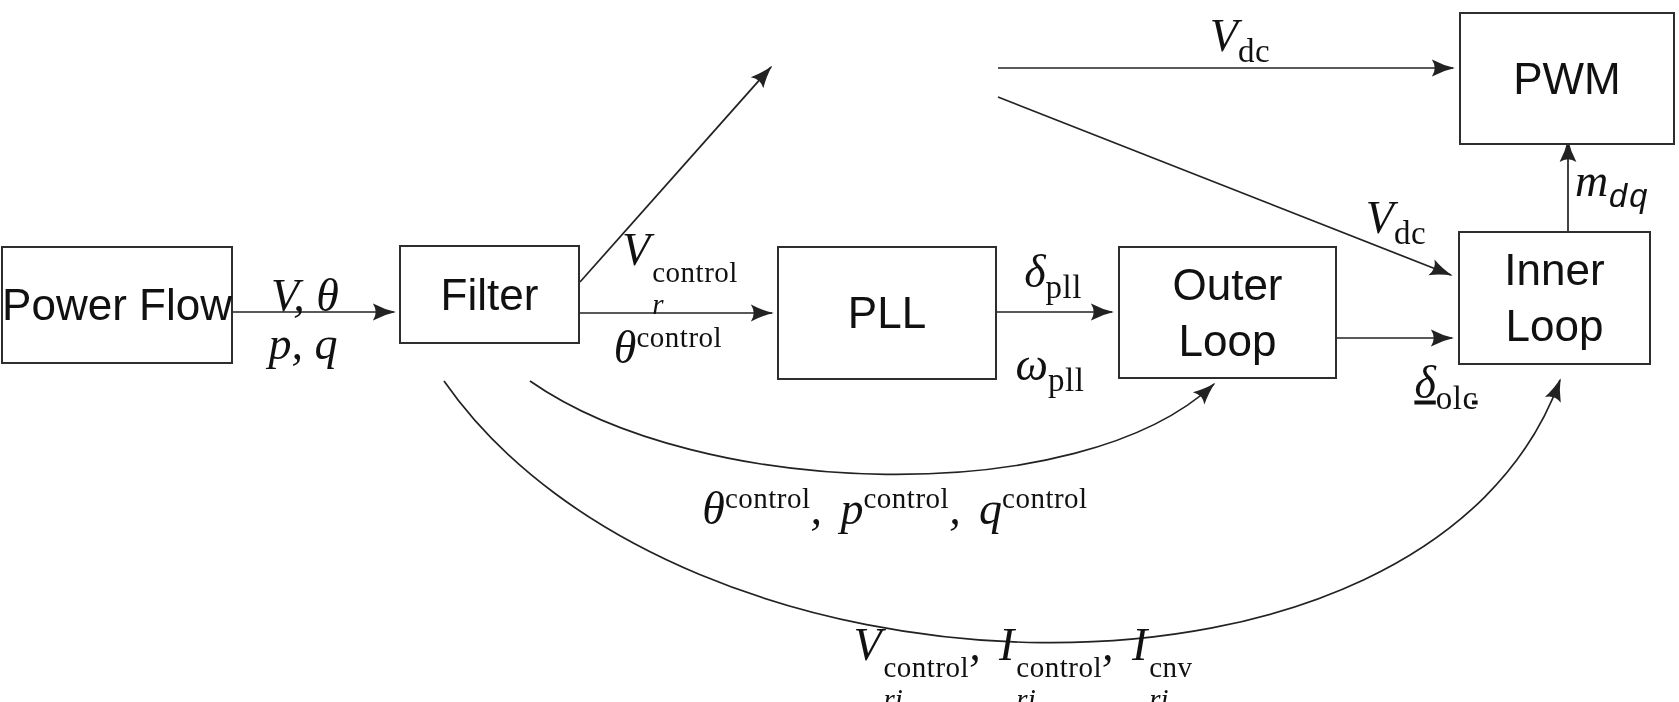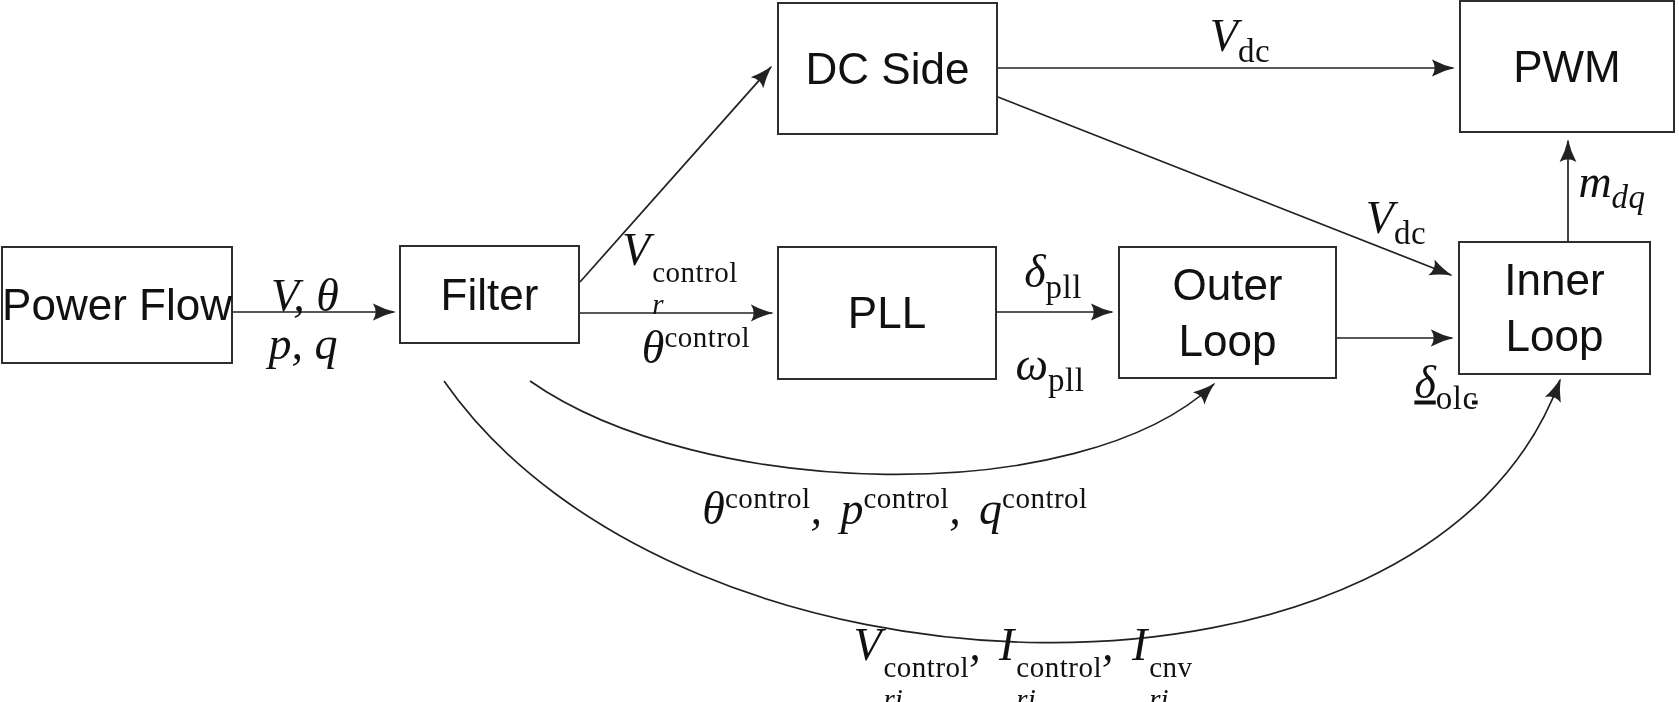--- a/index.html
+++ b/index.html
@@ -27,37 +27,37 @@
   .mlabel {
     position:absolute;
     transform:translate(-50%,-50%);
     font-family:"Liberation Serif", serif;
     font-style:italic;
     font-size:46px; color:#111111;
     white-space:nowrap; line-height:1;
   }
   .msup { font-size:29px; font-style:normal; vertical-align:16px; letter-spacing:0.5px; }
   .msub { font-size:33px; font-style:normal; vertical-align:-11px; letter-spacing:0.5px; }
-  .msub.it, .msup.it { font-style:italic; }
+  .msub.it, .msup.it { font-style:italic;font-family:Liberation Mono, monospace; }
   .mstack {
     display:inline-flex; flex-direction:column; align-items:flex-start;
     font-size:29px; line-height:1; vertical-align:-17px; margin-left:2px;
   }
   .mstack .t { font-style:normal; margin-bottom:3px; letter-spacing:0.5px; }
   .mstack .b { font-style:italic; }
   .sep { padding-right:0.15em; }
 
   
   #box-pfs    { left:1px;    top:246px; width:232px; height:118px; }
   #box-filter { left:399px;  top:245px; width:181px; height:99px; }
   #box-dc     { left:777px;  top:2px;   width:221px; height:133px; }
   #box-pll    { left:777px;  top:246px; width:220px; height:134px; }
   #box-outer  { left:1118px; top:246px; width:219px; height:133px; }
-  #box-inner  { left:1458px; top:241px; width:193px; height:134px; }
-  #box-pwm    { left:1459px; top:0;   width:216px; height:133px; }
+  #box-inner  { left:1458px; top:231px; width:193px; height:134px; }
+  #box-pwm    { left:1459px; top:12px;   width:216px; height:133px; }
 </style>
 </head>
 <body>
 
 <div id="diagram">
 
   <svg id="wires" viewBox="0 0 1679 702" xmlns="http://www.w3.org/2000/svg">
     <defs>
       <marker id="arr" viewBox="0 0 13 10" refX="11.5" refY="5" markerWidth="14" markerHeight="11" orient="auto-start-reverse">
         <path d="M0,0.4 Q6,3.6 12.5,5 Q6,6.4 0,9.6 Q3,5 0,0.4 Z" fill="#222222"></path>
@@ -76,23 +76,20 @@
       <path d="M444,381 C680,720 1430,740 1560,380" marker-end="url(#arr)"></path>
     </g>
   </svg>
 
   <div class="box" id="box-pfs">
     <span>Power Flow</span>
   </div>
   <div class="box" id="box-filter">
     <span>Filter</span>
   </div>
-  <div class="box" id="box-dc">
-    <span>DC Side</span>
-  </div>
   <div class="box" id="box-pll">
     <span>PLL</span>
   </div>
   <div class="box" id="box-outer">
     <span>Outer</span>
     <span>Loop</span>
   </div>
   <div class="box" id="box-inner">
     <span>Inner</span>
     <span>Loop</span>
@@ -108,21 +105,21 @@
     <span>p, q</span>
   </div>
 
 
   <div class="mlabel" style="left:680px; top:273px;">
     <span>V</span><span class="mstack">
         <span class="t">control</span>
         <span class="b">r</span>
       </span>
   </div>
-  <div class="mlabel" style="left:668px; top:347px;margin-left:28px;">
+  <div class="mlabel" style="left:668px; top:347px;">
     <span>θ</span><span class="msup">control</span>
   </div>
 
   <div class="mlabel" style="left:1240px; top:40px;">
     <span>V</span><span class="msub">dc</span>
   </div>
   <div class="mlabel" style="left:1396px; top:222px;">
     <span>V</span><span class="msub">dc</span>
   </div>
 

